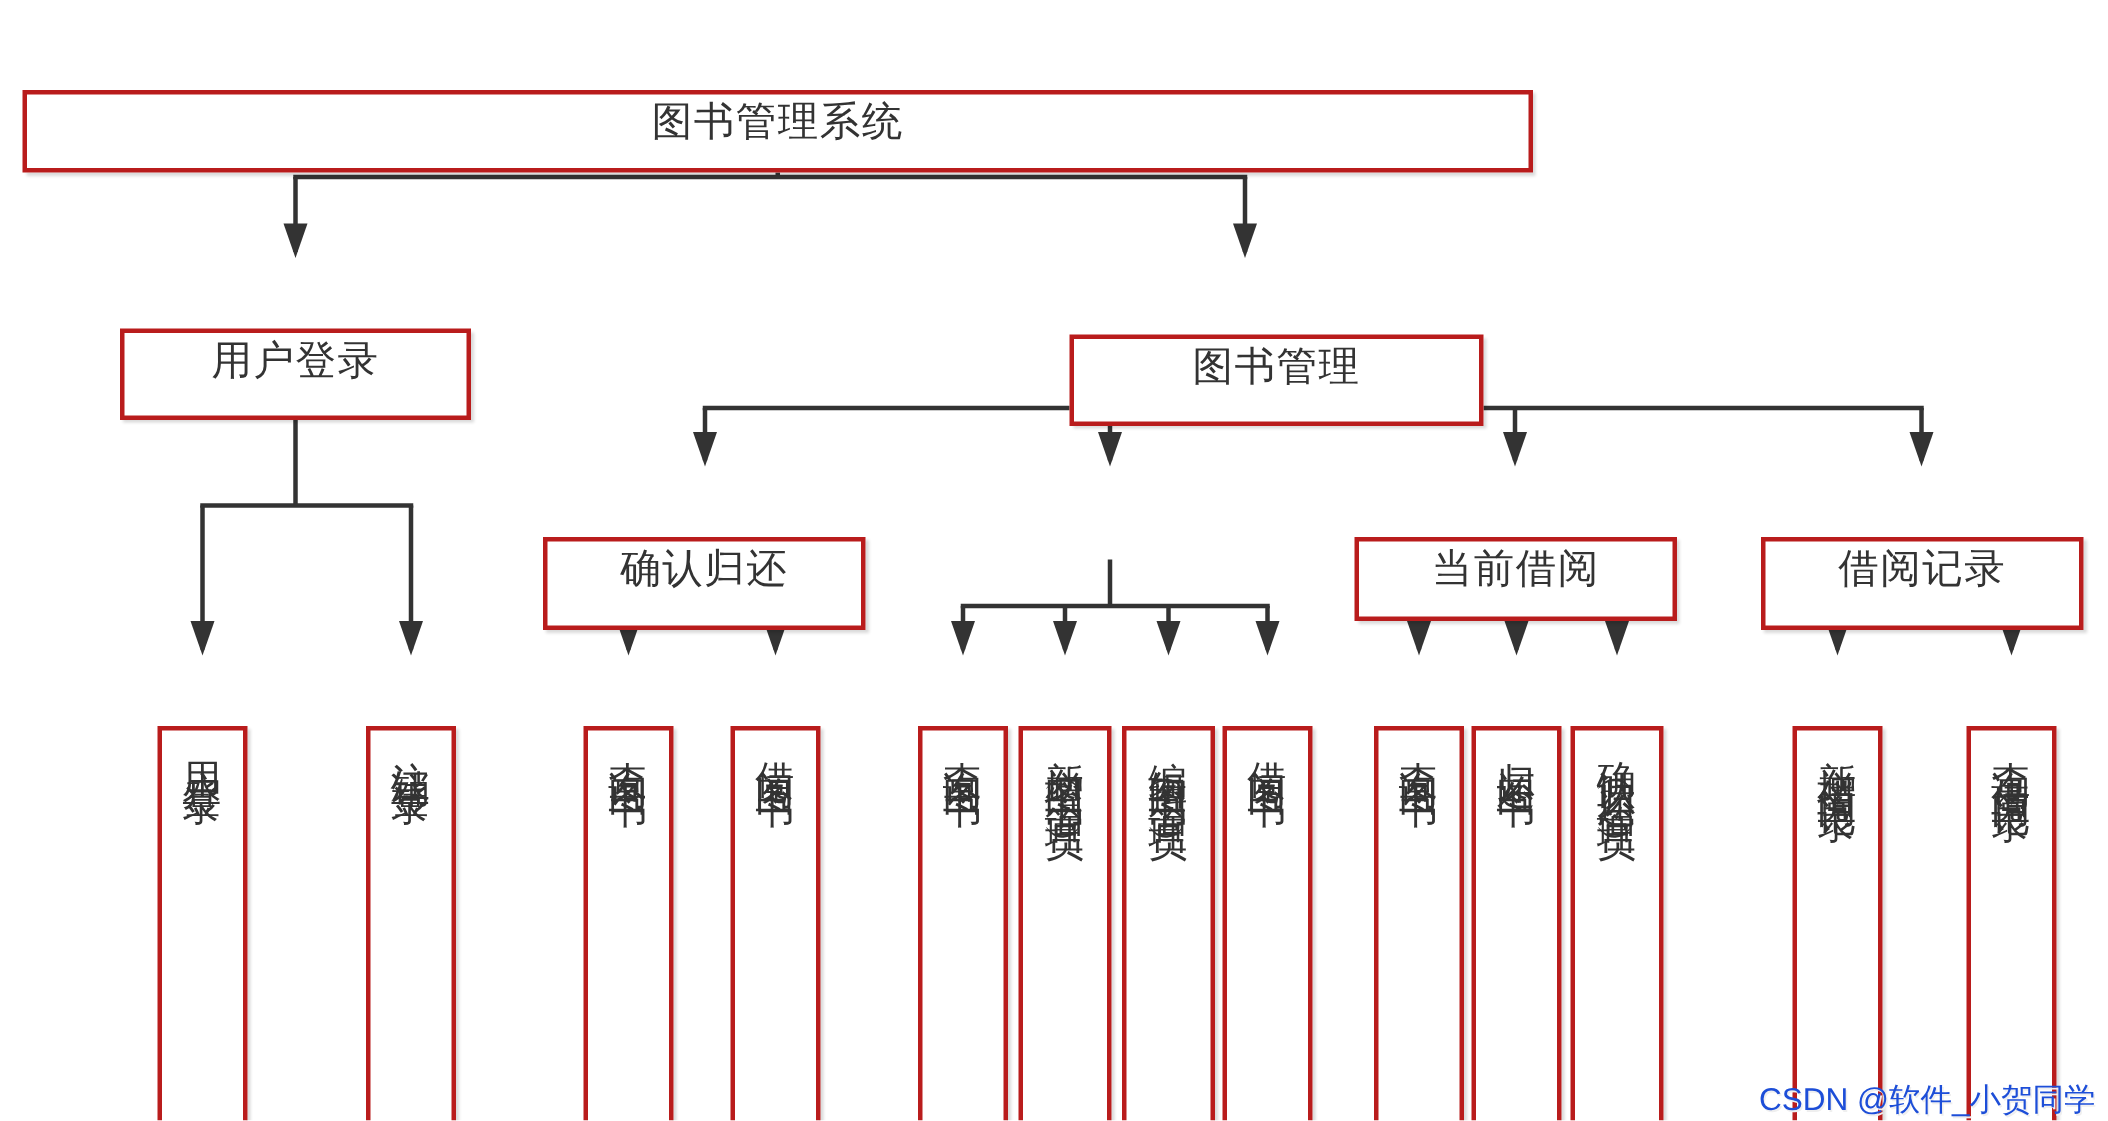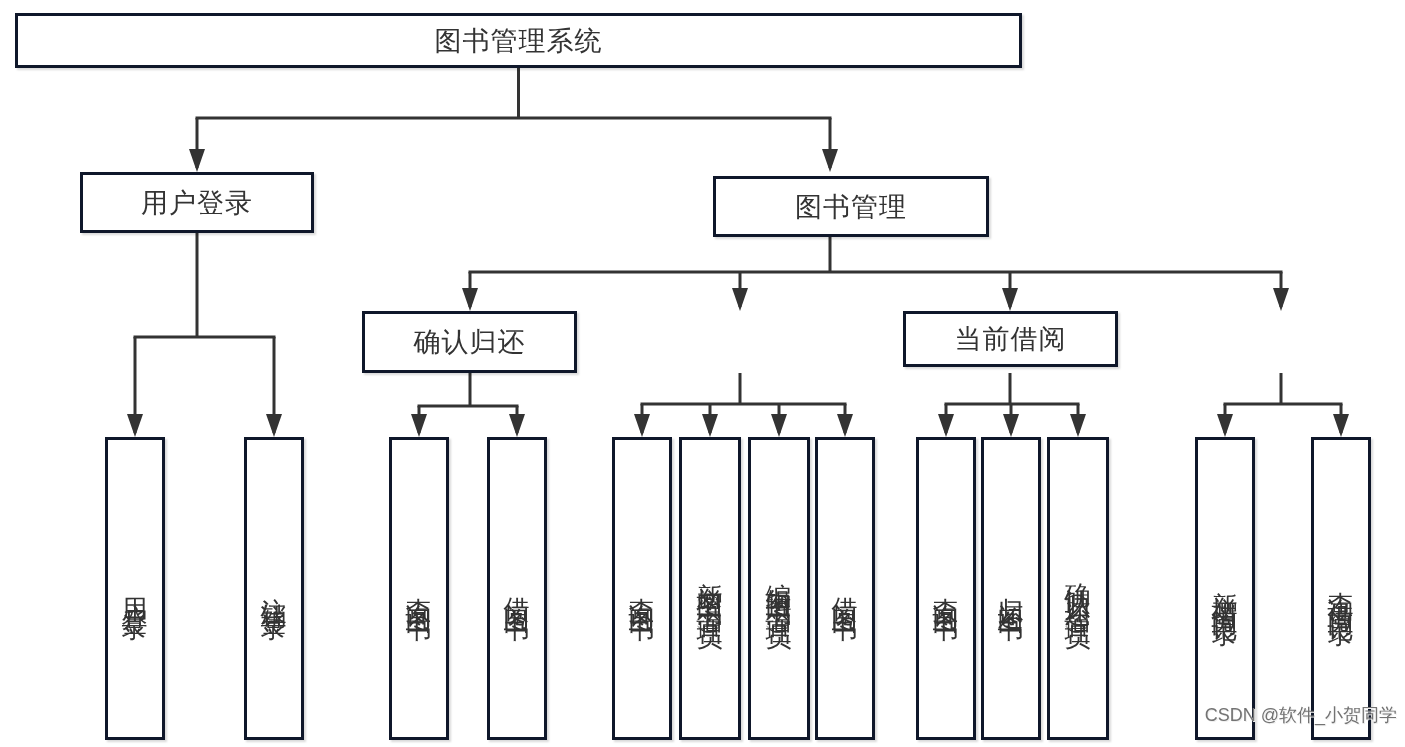--- a/index.html
+++ b/index.html
@@ -14,47 +14,47 @@
   }
   svg.connectors {
     position: absolute;
     left: 0; top: 0;
     width: 1405px; height: 747px;
     pointer-events: none;
   }
   .box {
     position: absolute;
     background: #ffffff;
-    border: 3px solid #0f172a;
+    border: 3px solid #b91c1c;
     box-sizing: border-box;
     display: flex;
-    align-items: center;
     justify-content: center;
     box-shadow: 2px 2px 2px rgba(0,0,0,0.15);
+    margin-top: 47px;
   }
   .box.hbox .lbl {
     font-size: 27px;
     letter-spacing: 1px;
     white-space: nowrap;
     color: #333333;
   }
   .box.vbox .lbl {
     writing-mode: vertical-rl;
     text-orientation: mixed;
     font-size: 26px;
     letter-spacing: 6px;
     line-height: 1;
     color: #333333;
   }
   .watermark {
     position: absolute;
     right: 8px;
-    bottom: 20px;
-    font-size: 18px;
-    color: #737373;
+    bottom: 0;
+    font-size: 21px;
+    color: #1d4ed8;
     text-shadow: 1px 1px 0 #efefef;
     z-index: 10;
     white-space: nowrap;
   }
 </style>
 </head>
 <body>
 
 <div class="canvas">
 
@@ -134,20 +134,23 @@
   <div class="box hbox" style="left:713px;top:176px;width:276px;height:61px">
     <span class="lbl">图书管理</span>
   </div>
 
   <div class="box hbox" style="left:362px;top:311px;width:215px;height:62px">
     <span class="lbl">确认归还</span>
   </div>
   <div class="box hbox" style="left:903px;top:311px;width:215px;height:56px">
     <span class="lbl">当前借阅</span>
   </div>
+  <div class="box hbox" style="left:1174px;top:311px;width:215px;height:62px">
+    <span class="lbl">借阅记录</span>
+  </div>
 
   <div class="box vbox" style="left:105px;top:437px;width:60px;height:303px">
     <span class="lbl">用户登录</span>
   </div>
   <div class="box vbox" style="left:244px;top:437px;width:60px;height:303px">
     <span class="lbl">注销登录</span>
   </div>
 
   <div class="box vbox" style="left:389px;top:437px;width:60px;height:303px">
     <span class="lbl">查询图书</span>

